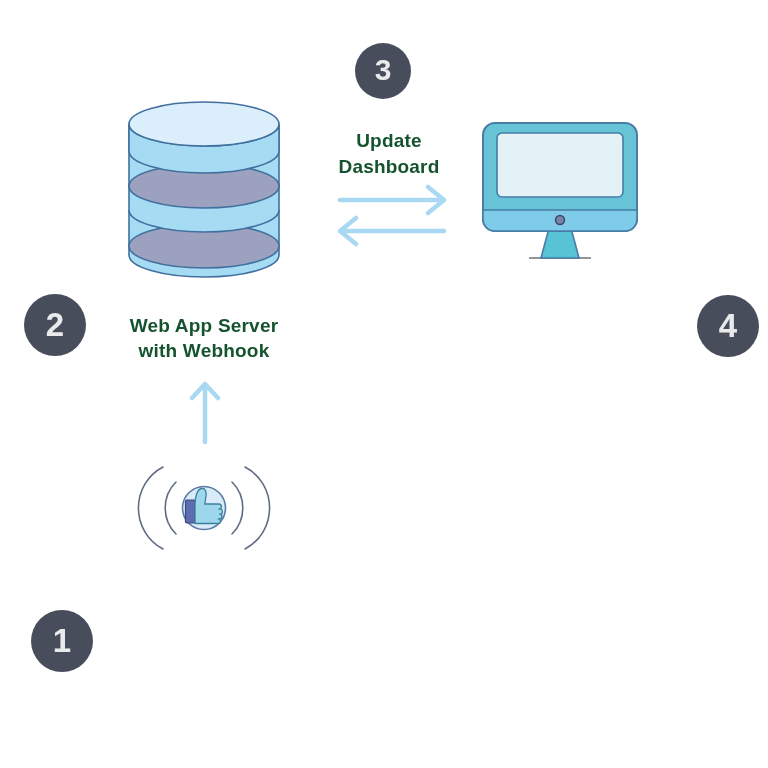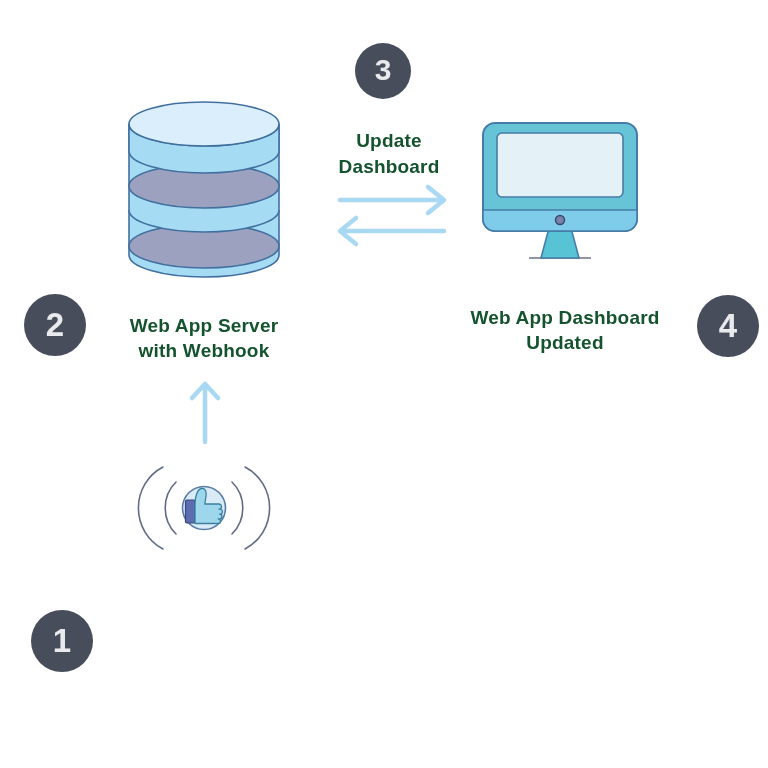--- a/index.html
+++ b/index.html
@@ -91,16 +91,14 @@
     <span>3</span>
   </div>
   <div class="badge" id="badge-4">
     <span>4</span>
   </div>
 
   <div class="step-label" id="label-server">Web App Server
 with Webhook</div>
   <div class="step-label" id="label-update">Update
 Dashboard</div>
-  <div class="step-label" id="label-dashboard">Web App Dashboard
-Updated</div>
 
 </div>
 
 </body></html>

